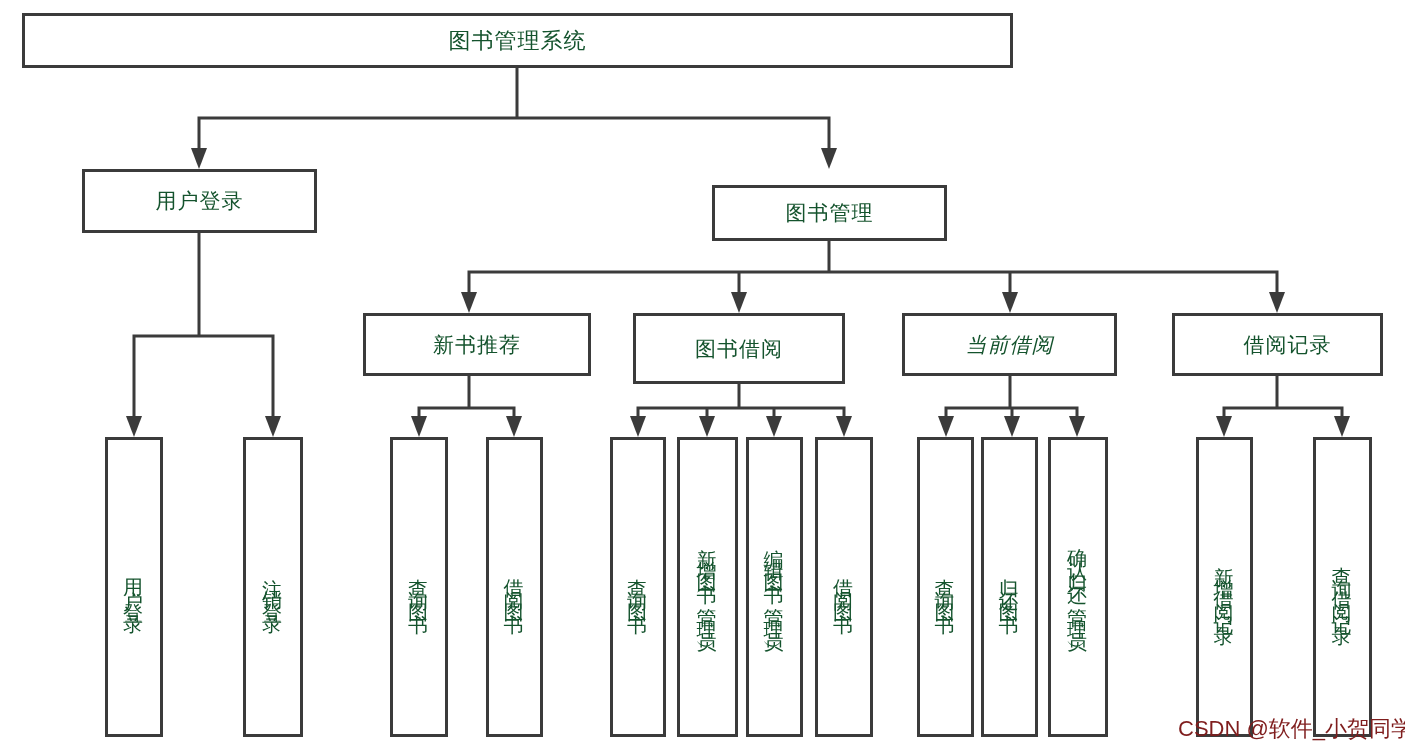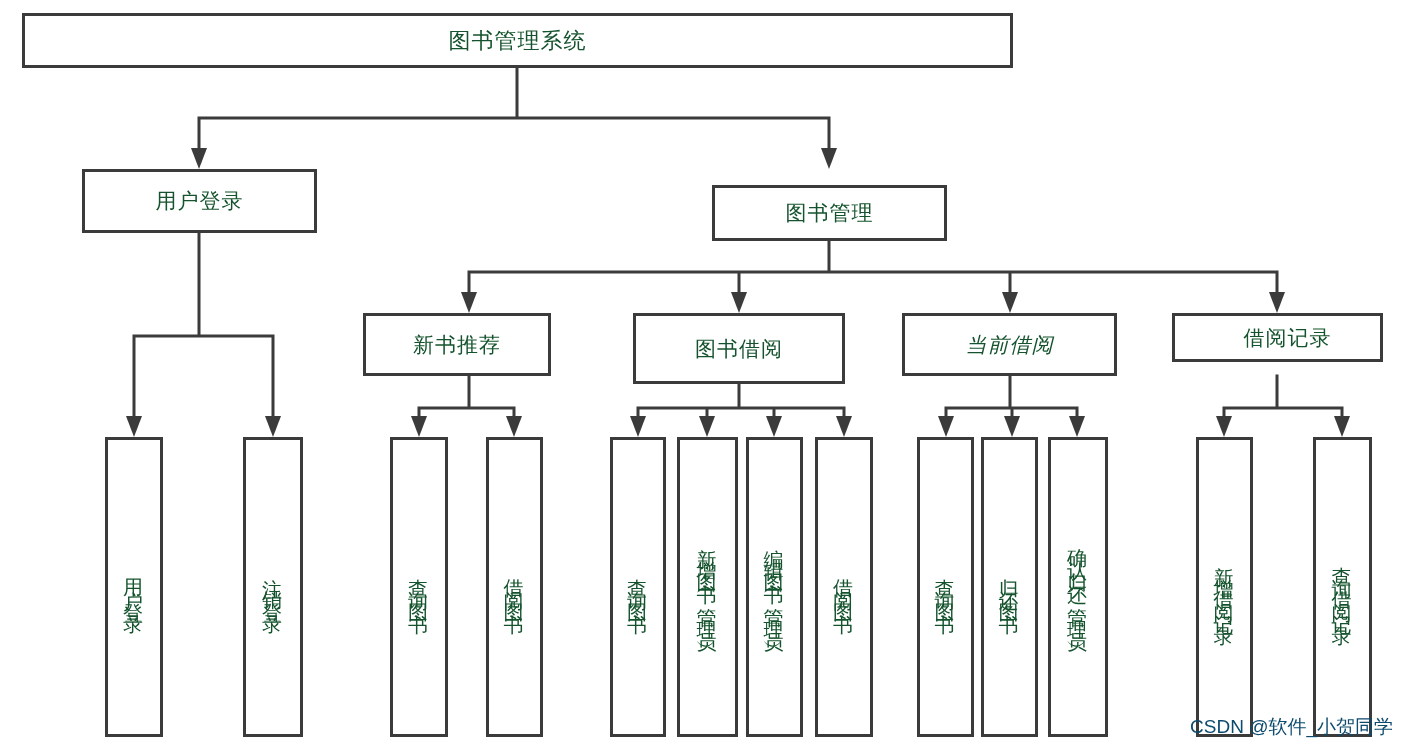--- a/index.html
+++ b/index.html
@@ -25,22 +25,22 @@
   }
   .hnode { font-size: 21px; letter-spacing: 1px; }
   .root  { font-size: 22px; }
   .vnode { writing-mode: vertical-rl; text-orientation: mixed; font-size: 20px; }
   .vnode span { letter-spacing: 12px; }
   .watermark {
     position: absolute;
     left: 1178px; top: 714px;
     width: 215px;
     text-align: right;
-    font-size: 19px;
-    color: #0c4a6e;
+    font-size: 22px;
+    color: #7f1d1d;
     z-index: 3;
     white-space: nowrap;
   }
 </style>
 </head>
 <body>
 
 <div class="stage">
 
   <svg class="connectors" width="1405" height="747" viewBox="0 0 1405 747">
@@ -79,30 +79,30 @@
     <span>图书管理系统</span>
   </div>
 
   <div class="node hnode" style="left:82px; top:169px; width:235px; height:64px;">
     <span>用户登录</span>
   </div>
   <div class="node hnode" style="left:712px; top:169px; width:235px; height:56px;margin-top:16px;">
     <span>图书管理</span>
   </div>
 
-  <div class="node hnode" style="left:363px; top:313px; width:188px; height:63px;">
+  <div class="node hnode" style="left:363px; top:313px; width:228px; height:63px;">
     <span>新书推荐</span>
   </div>
   <div class="node hnode" style="left:633px; top:313px; width:212px; height:71px;">
     <span>图书借阅</span>
   </div>
   <div class="node hnode" style="left:902px; top:313px; width:215px; height:63px;font-style:italic;">
     <span>当前借阅</span>
   </div>
-  <div class="node hnode" style="left:1172px; top:313px; width:211px; height:49px;padding-left:20px;">
+  <div class="node hnode" style="left:1172px; top:313px; width:211px; height:63px;padding-left:20px;">
     <span>借阅记录</span>
   </div>
 
   <div class="node vnode" style="left:105px; top:437px; width:58px; height:300px;">
     <span>用户登录</span>
   </div>
   <div class="node vnode" style="left:243px; top:437px; width:60px; height:300px;">
     <span>注销登录</span>
   </div>
 

